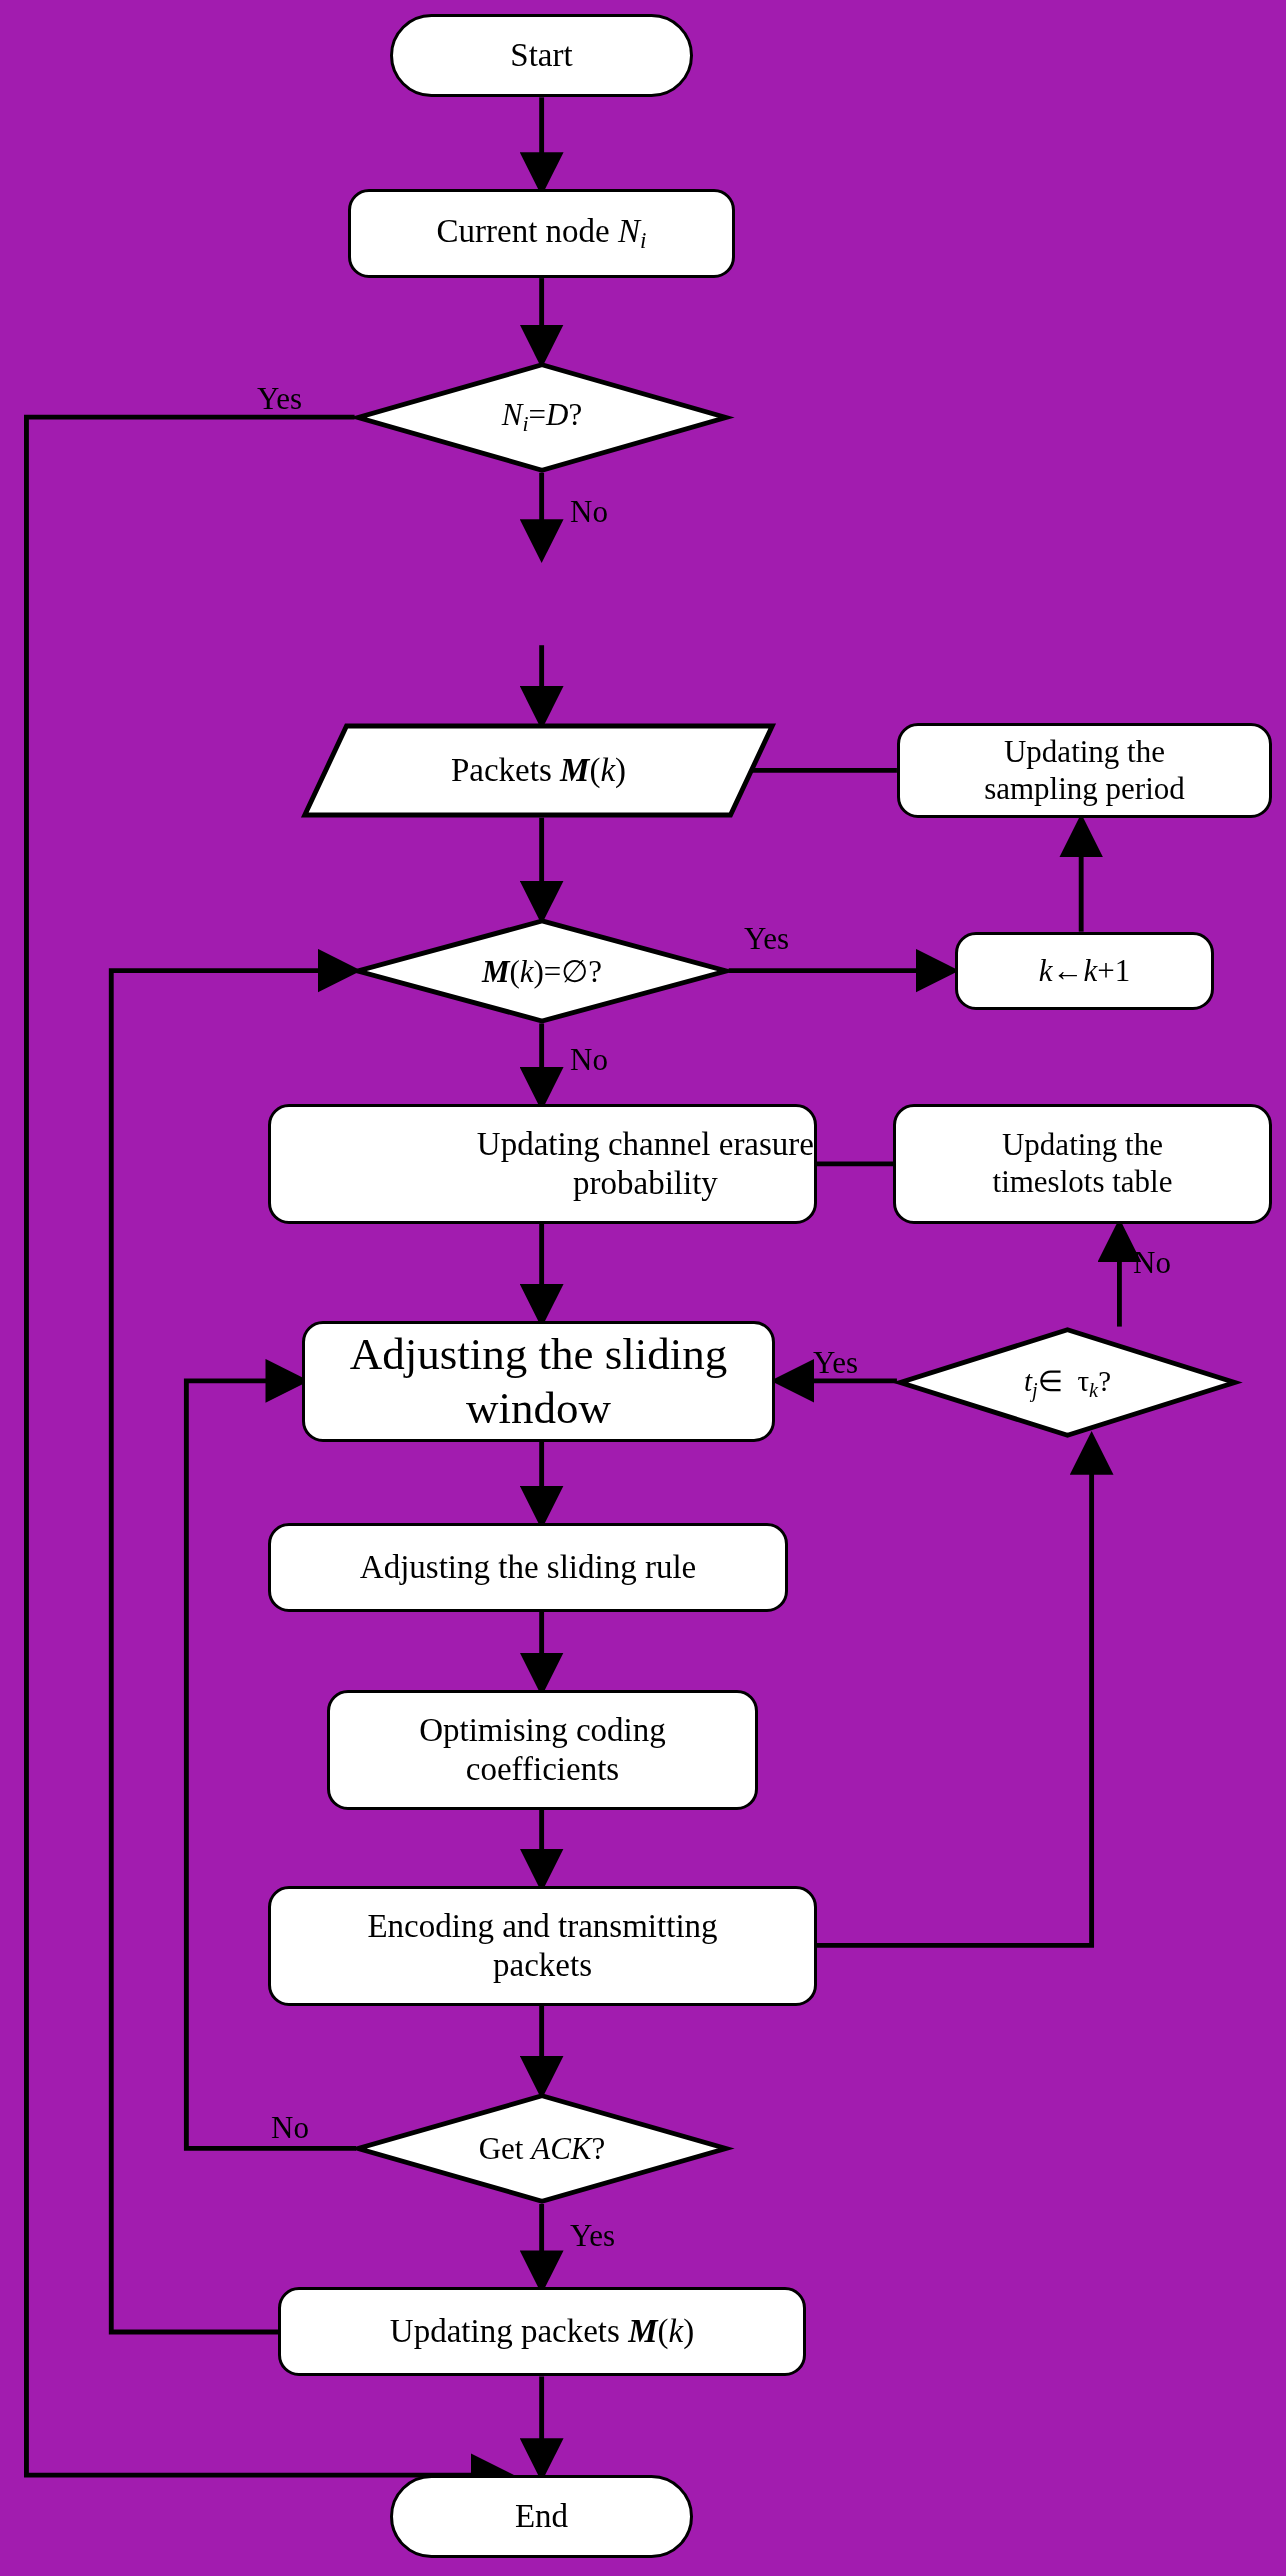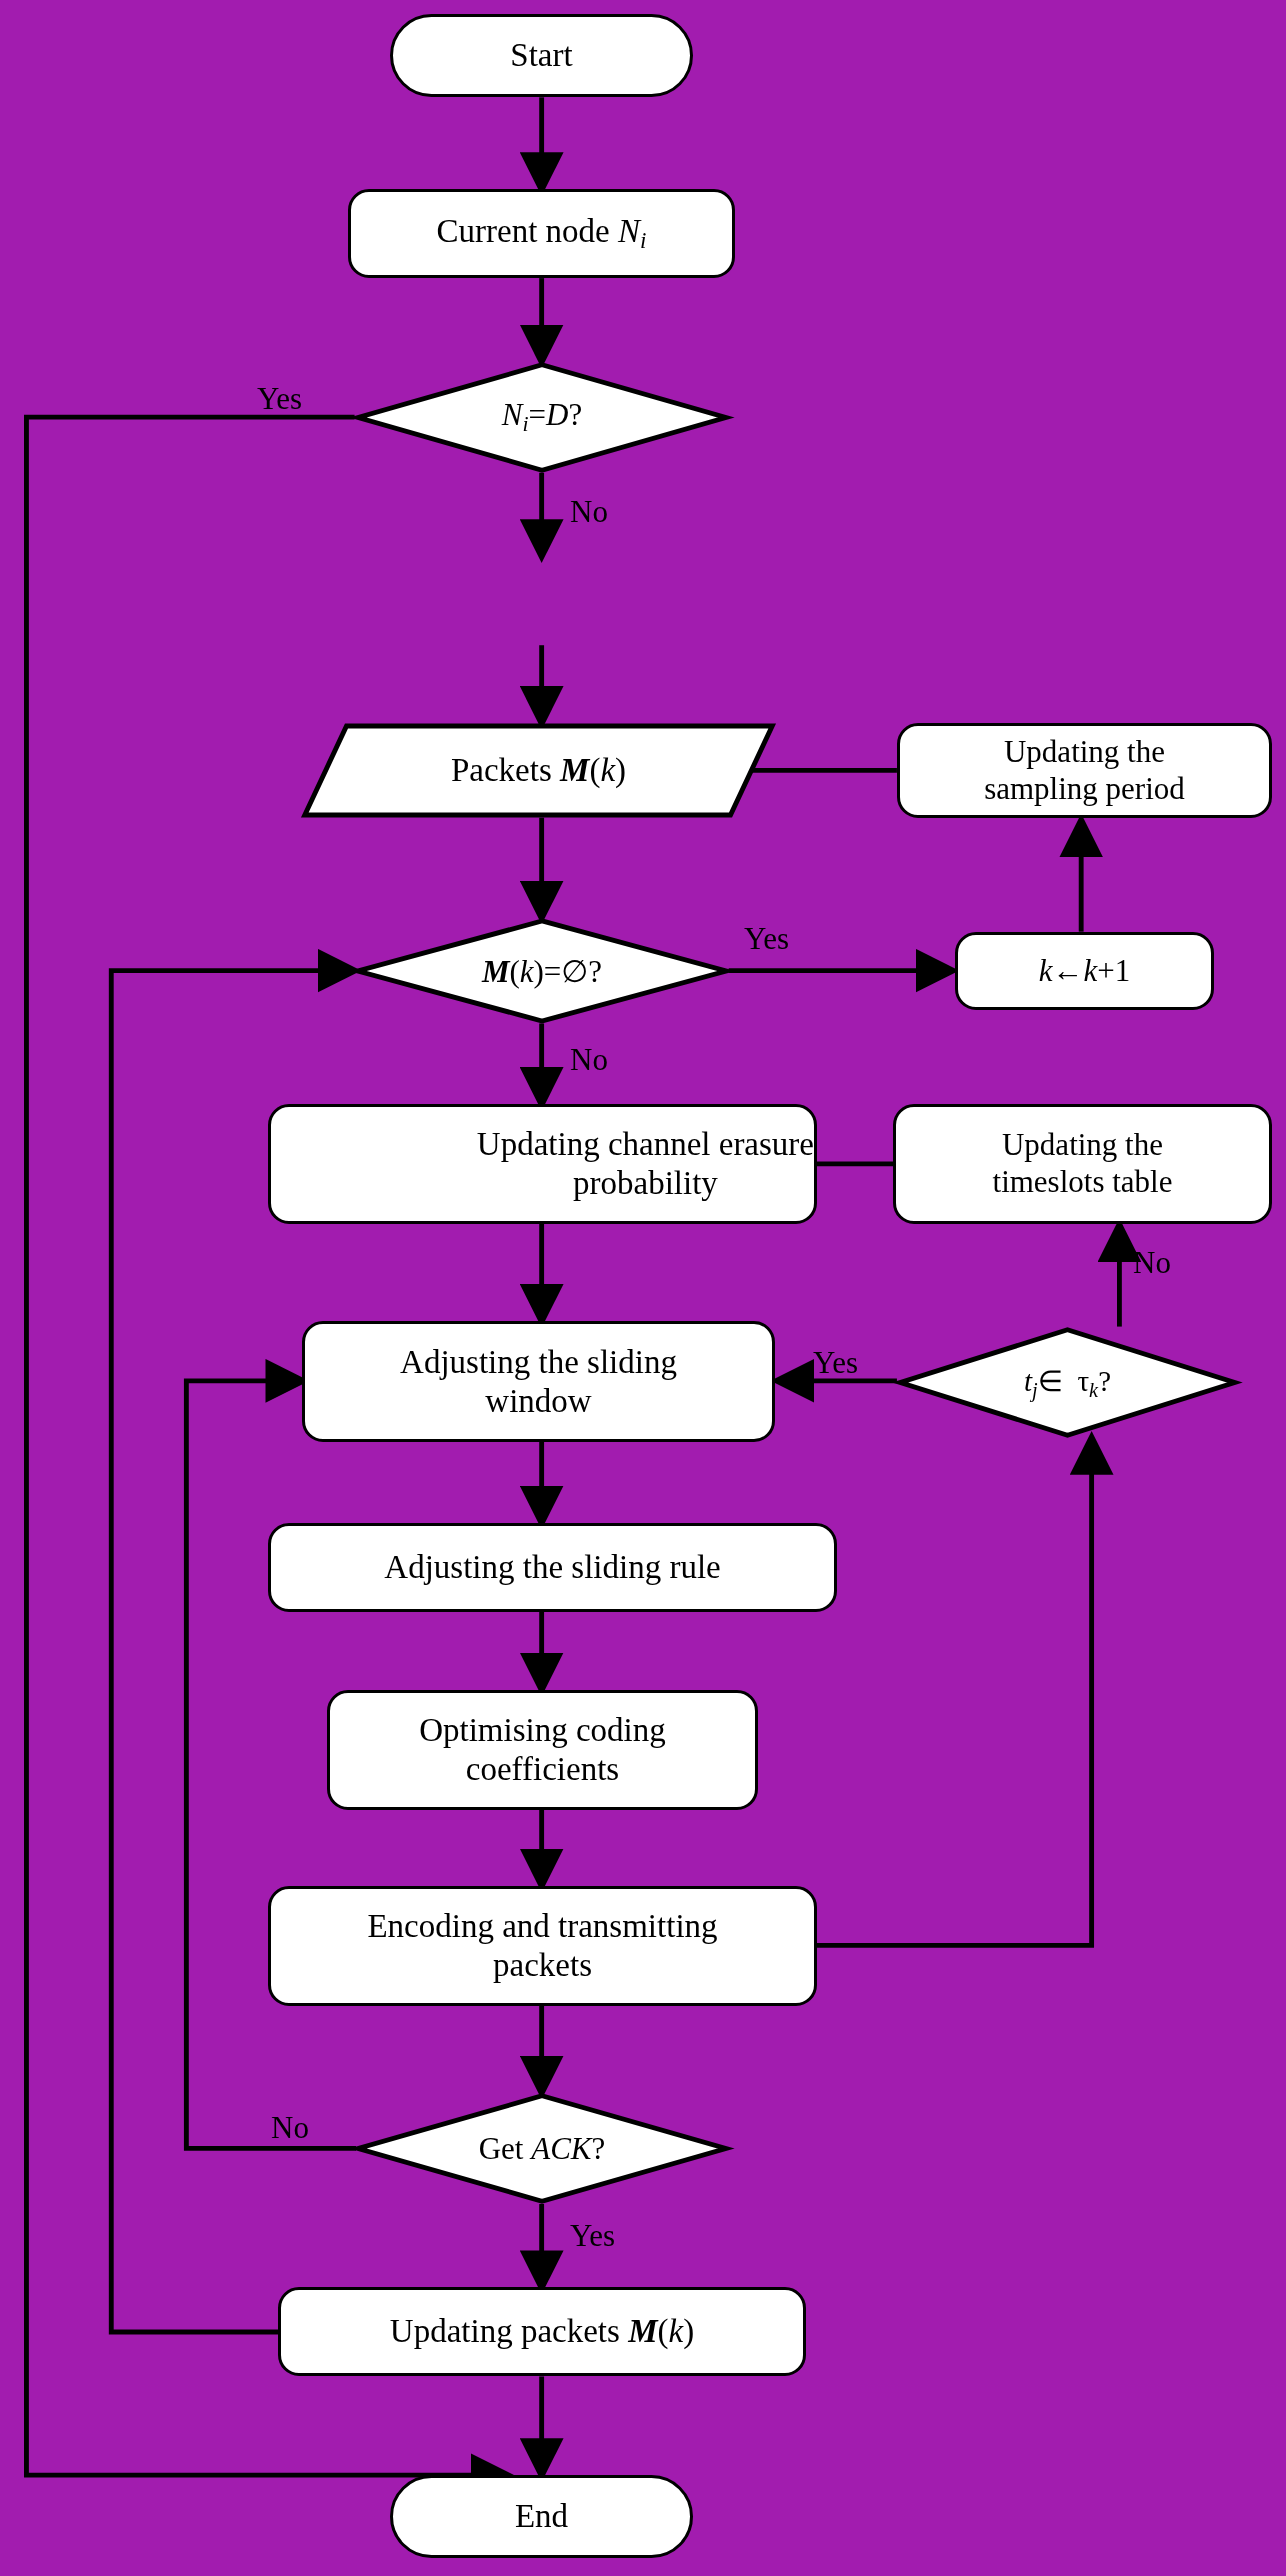--- a/index.html
+++ b/index.html
@@ -127,36 +127,36 @@
   </div>
 
   <div class="node rect" style="left:268px;top:1104px;width:549px;height:120px;font-size:33px;justify-content:flex-end;">
     <span class="txt">Updating channel erasure<br>probability</span>
   </div>
 
   <div class="node rect" style="left:893px;top:1104px;width:379px;height:120px;font-size:31px;">
     <span class="txt">Updating the<br>timeslots table</span>
   </div>
 
-  <div class="node rect" style="left:302px;top:1321px;width:473px;height:121px;font-size:33px;">
+  <div class="node rect" style="left:302px;top:1321px;width:473px;height:121px;font-size:45px;">
     <span class="txt">Adjusting the sliding<br>window</span>
   </div>
 
   <div class="diamond-wrap" style="left:897px;top:1327px;width:341px;height:111px;">
     <svg width="341" height="111" viewBox="0 0 490 160">
       <polygon points="245,4 486,80 245,156 4,80" fill="#fff" stroke="#000" stroke-width="7"></polygon>
     </svg>
     <div class="lbl" style="left:0;top:0;width:341px;height:111px;display:flex;align-items:center;justify-content:center;font-size:29px;">
         <span><i>t</i><span class="sub"><i>j</i></span>∈ &nbsp;τ<span class="sub"><i>k</i></span>?</span>
       </div>
   </div>
   <div class="lbl" style="left:813px;top:1345px;font-size:31px;">Yes</div>
   <div class="lbl" style="left:1133px;top:1245px;font-size:31px;">No</div>
 
-  <div class="node rect" style="left:268px;top:1523px;width:569px;height:89px;font-size:33px;">
+  <div class="node rect" style="left:268px;top:1523px;width:520px;height:89px;font-size:33px;">
     <span class="txt">Adjusting the sliding rule</span>
   </div>
 
   <div class="node rect" style="left:327px;top:1690px;width:431px;height:120px;font-size:33px;">
     <span class="txt">Optimising coding<br>coefficients</span>
   </div>
 
   <div class="node rect" style="left:268px;top:1886px;width:549px;height:120px;font-size:33px;">
     <span class="txt">Encoding and transmitting<br>packets</span>
   </div>

